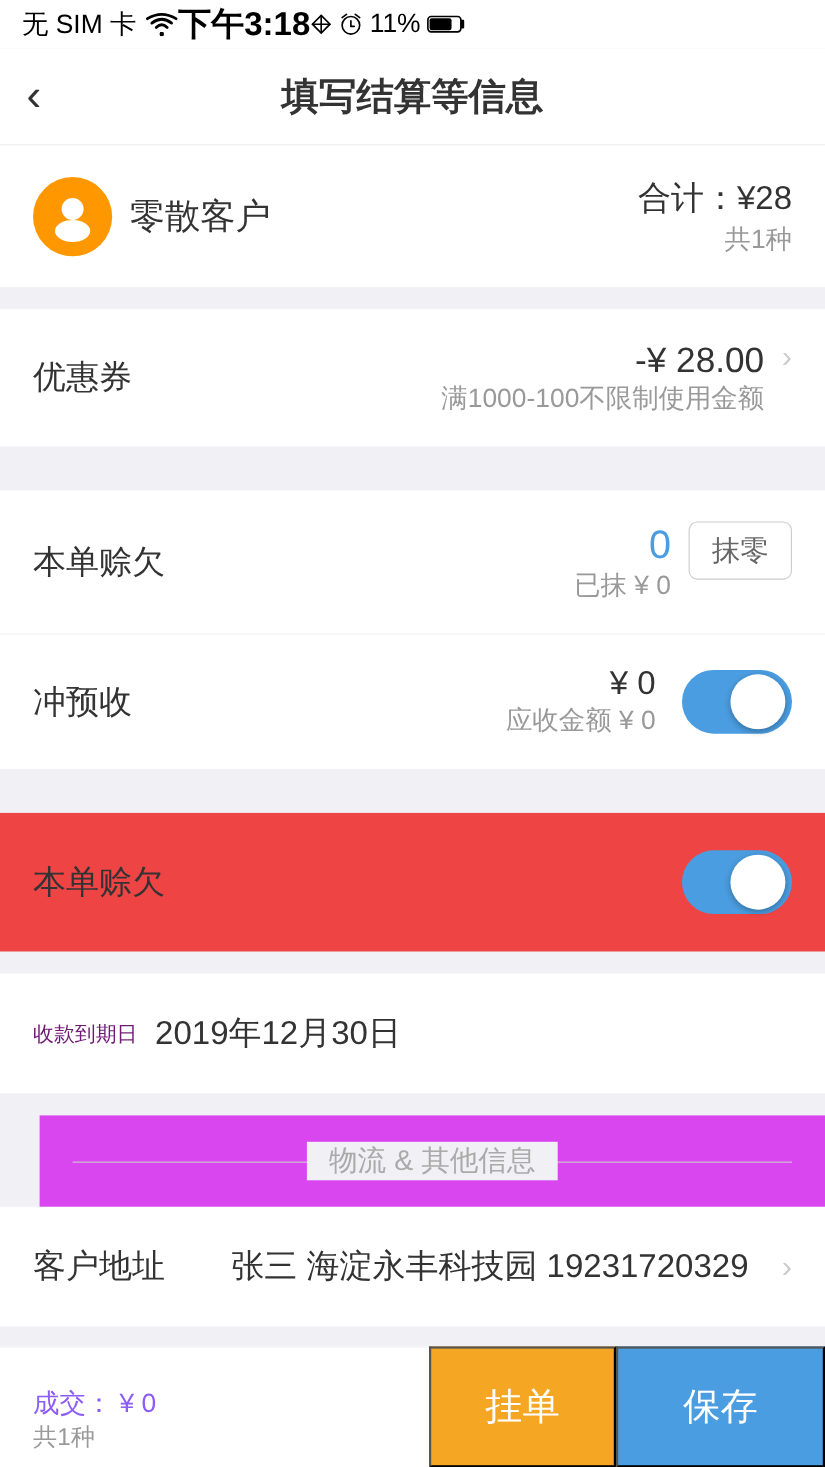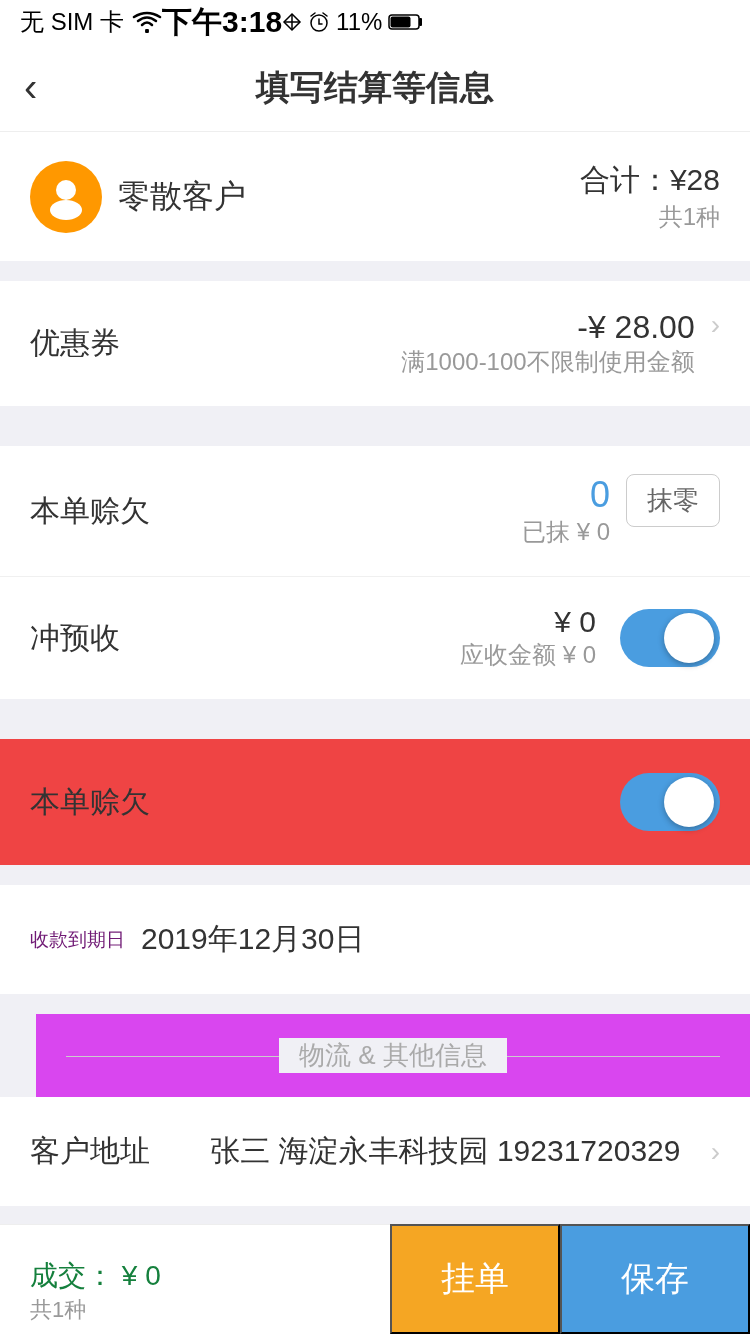--- a/index.html
+++ b/index.html
@@ -284,21 +284,21 @@
       background: #fff;
     }
     .bottom-info {
       flex: 1;
       display: flex;
       flex-direction: column;
       justify-content: center;
       padding: 0 30px;
       border-top: 1px solid #eee;
     }
-    .bottom-deal { font-size: 28px; color: #15803d; margin-top: 22px; }
+    .bottom-deal { font-size: 24px; color: #8b5cf6; margin-top: 22px; }
     .bottom-count { font-size: 22px; color: #999; }
     .btn-hold {
       width: 170px;
       background: #f5a623;
       display: flex;
       align-items: center;
       justify-content: center;
       font-size: 34px;
       color: #fff;
       cursor: pointer;

